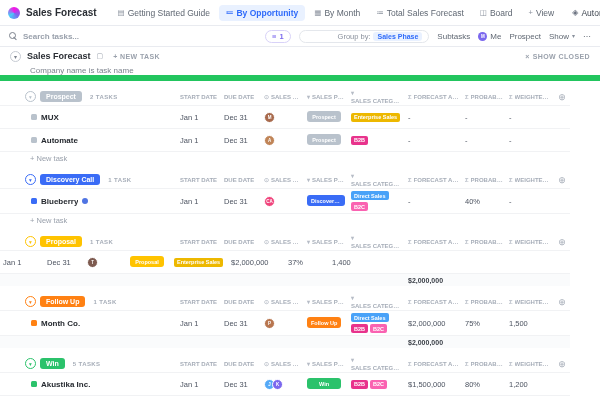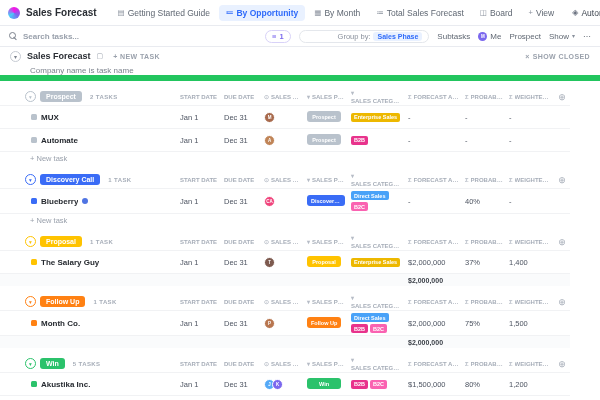--- a/index.html
+++ b/index.html
@@ -353,24 +353,20 @@
             <span class="colicon">Σ</span>
             <span class="collabel">PROBABILITY</span>
           </div>
           <div class="c c-wt colhead">
             <span class="colicon">Σ</span>
             <span class="collabel">WEIGHTED FORECAST</span>
           </div>
           <div class="c c-plus addcol">⊕</div>
         </div>
         <div class="row task">
-          <div class="c c-name">
-            <span class="status-sq" style="background: rgb(255, 195, 0);"></span>
-            <span class="tname">The Salary Guy</span>
-          </div>
           <div class="c c-start cval">Jan 1</div>
           <div class="c c-due cval">Dec 31</div>
           <div class="c c-agent">
             <span class="avatar" style="background: rgb(125, 90, 79);">T</span>
           </div>
           <div class="c c-phase"><span class="pbadge" style="background: rgb(255, 195, 0);">Proposal</span></div>
           <div class="c c-cat">
             <span class="cbadge" style="background: rgb(237, 184, 0);">Enterprise Sales</span>
           </div>
           <div class="c c-fc cval">$2,000,000</div>

